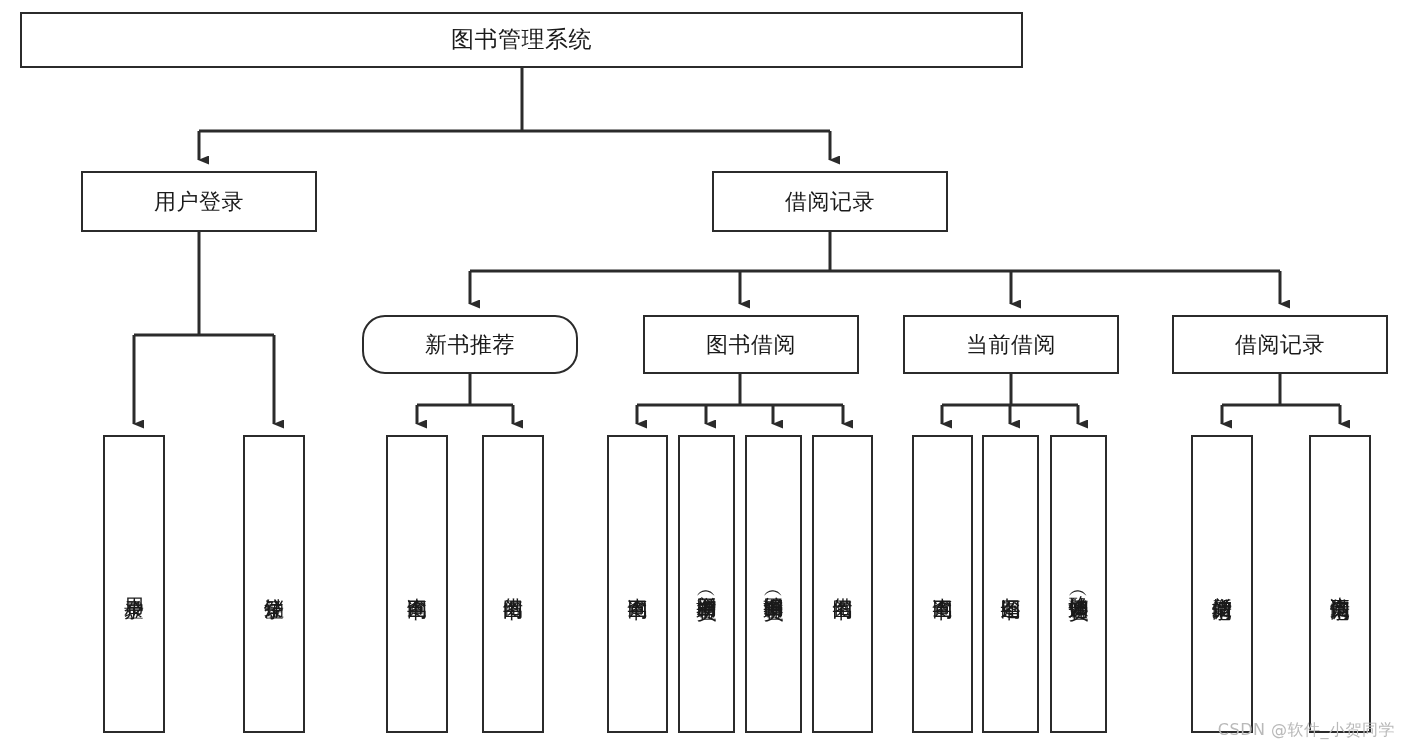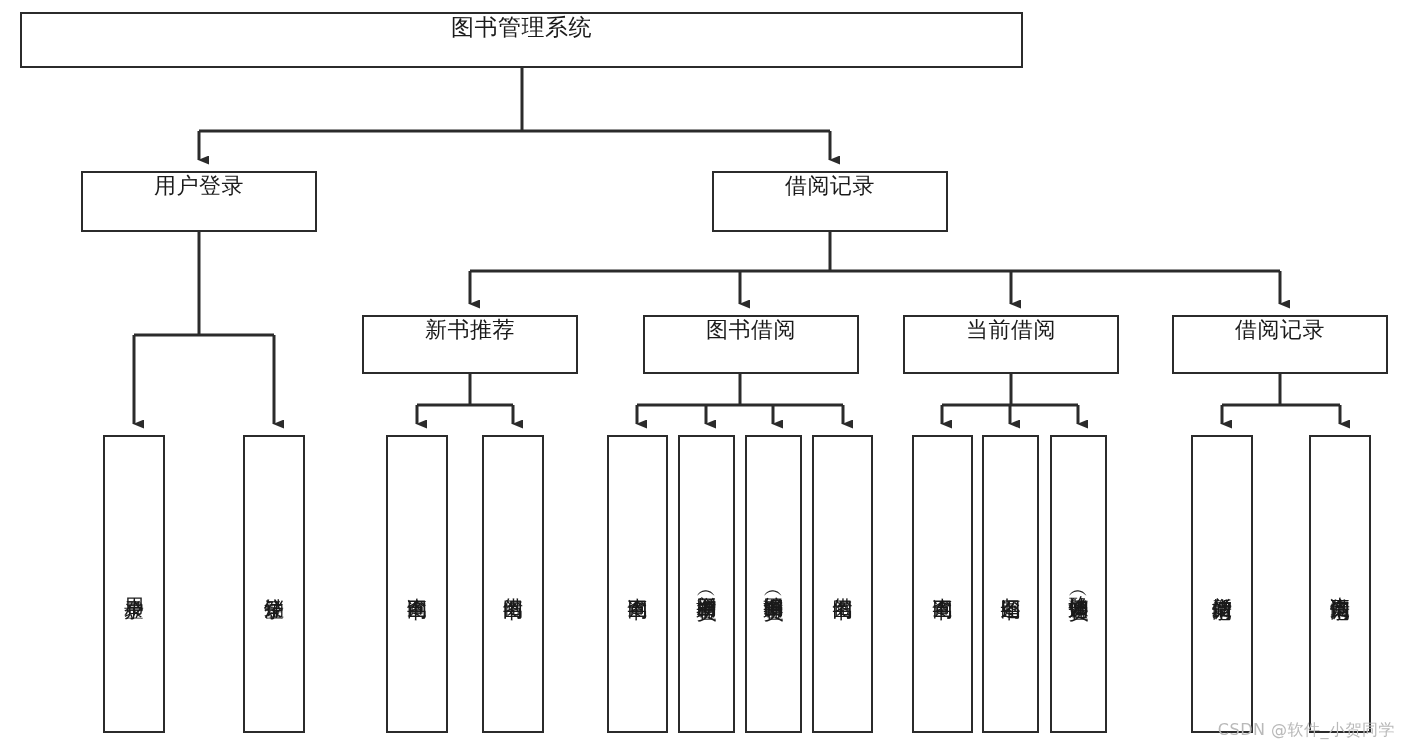--- a/index.html
+++ b/index.html
@@ -27,20 +27,21 @@
     height: 747px;
     display: block;
   }
   
   .node-box {
     position: absolute;
     box-sizing: border-box;
     border: 2px solid #2b2b2b;
     background: #ffffff;
     display: flex;
+    align-items: center;
     justify-content: center;
     overflow: hidden;
   }
   .node-label {
     color: #1a1a1a;
     font-size: 21px;
     line-height: 1.18;
     letter-spacing: 0.5px;
     white-space: nowrap;
     text-align: center;
@@ -135,21 +136,21 @@
   </div>
 
   <div class="node-box node-l2" style="left:81px; top:171px; width:236px; height:61px;">
     <span class="node-label">用户登录</span>
   </div>
 
   <div class="node-box node-l2" style="left:712px; top:171px; width:236px; height:61px;">
     <span class="node-label">借阅记录</span>
   </div>
 
-  <div class="node-box node-l3" style="left:362px; top:315px; width:216px; height:59px;">
+  <div class="node-box node-l3" style="left:362px; top:315px; width:216px; height:59px;border-radius:23px;">
     <span class="node-label">新书推荐</span>
   </div>
 
   <div class="node-box node-l3" style="left:632px; top:315px; width:216px; height:59px;margin-left:11px;">
     <span class="node-label">图书借阅</span>
   </div>
 
   <div class="node-box node-l3" style="left:1172px; top:315px; width:216px; height:59px;">
     <span class="node-label">借阅记录</span>
   </div>

